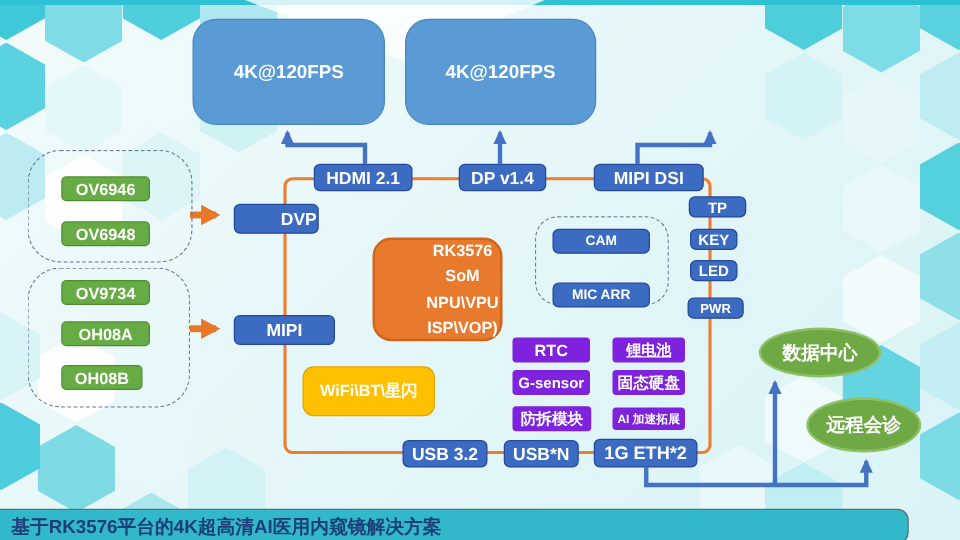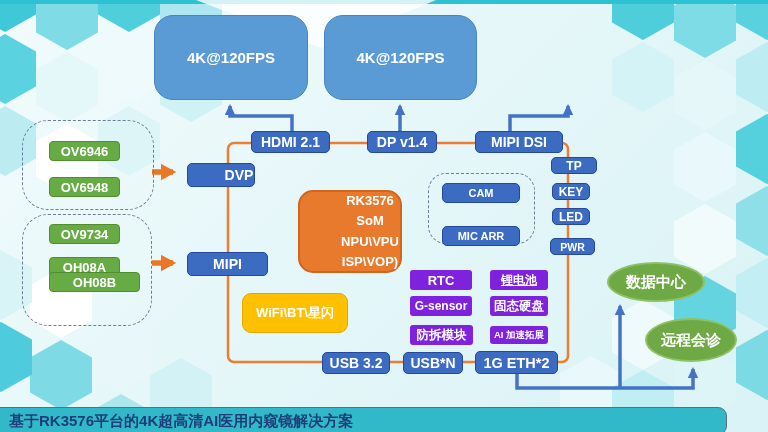--- a/index.html
+++ b/index.html
@@ -103,21 +103,21 @@
   <div class="node blue" style="left:367px;top:131px;width:70px;height:22px;font-size:14px;">DP v1.4</div>
   <div class="node blue" style="left:475px;top:131px;width:88px;height:22px;font-size:14px;">MIPI DSI</div>
 
   <div class="dashedgroup" style="left:22px;top:120px;width:130px;height:88px;"></div>
   <div class="node green" style="left:49px;top:141px;width:71px;height:20px;">OV6946</div>
   <div class="node green" style="left:49px;top:177px;width:71px;height:20px;">OV6948</div>
 
   <div class="dashedgroup" style="left:22px;top:214px;width:128px;height:110px;"></div>
   <div class="node green" style="left:49px;top:224px;width:71px;height:20px;">OV9734</div>
   <div class="node green" style="left:49px;top:257px;width:71px;height:20px;">OH08A</div>
-  <div class="node green" style="left:49px;top:272px;width:91px;height:20px;">OH08B</div>
+  <div class="node green" style="left:49px;top:292px;width:65px;height:20px;">OH08B</div>
 
   <div class="node blue" style="left:187px;top:163px;width:68px;height:24px;font-size:14px;padding-left:36px;">DVP</div>
   <div class="node blue" style="left:187px;top:252px;width:81px;height:24px;font-size:14px;">MIPI</div>
 
   <div class="node soc" style="left:298px;top:190px;width:104px;height:83px;padding-left:40px;">
     <div>
       <div>RK3576 SoM</div>
       <div>NPU\VPU</div>
       <div>ISP\VOP)</div>
     </div>

